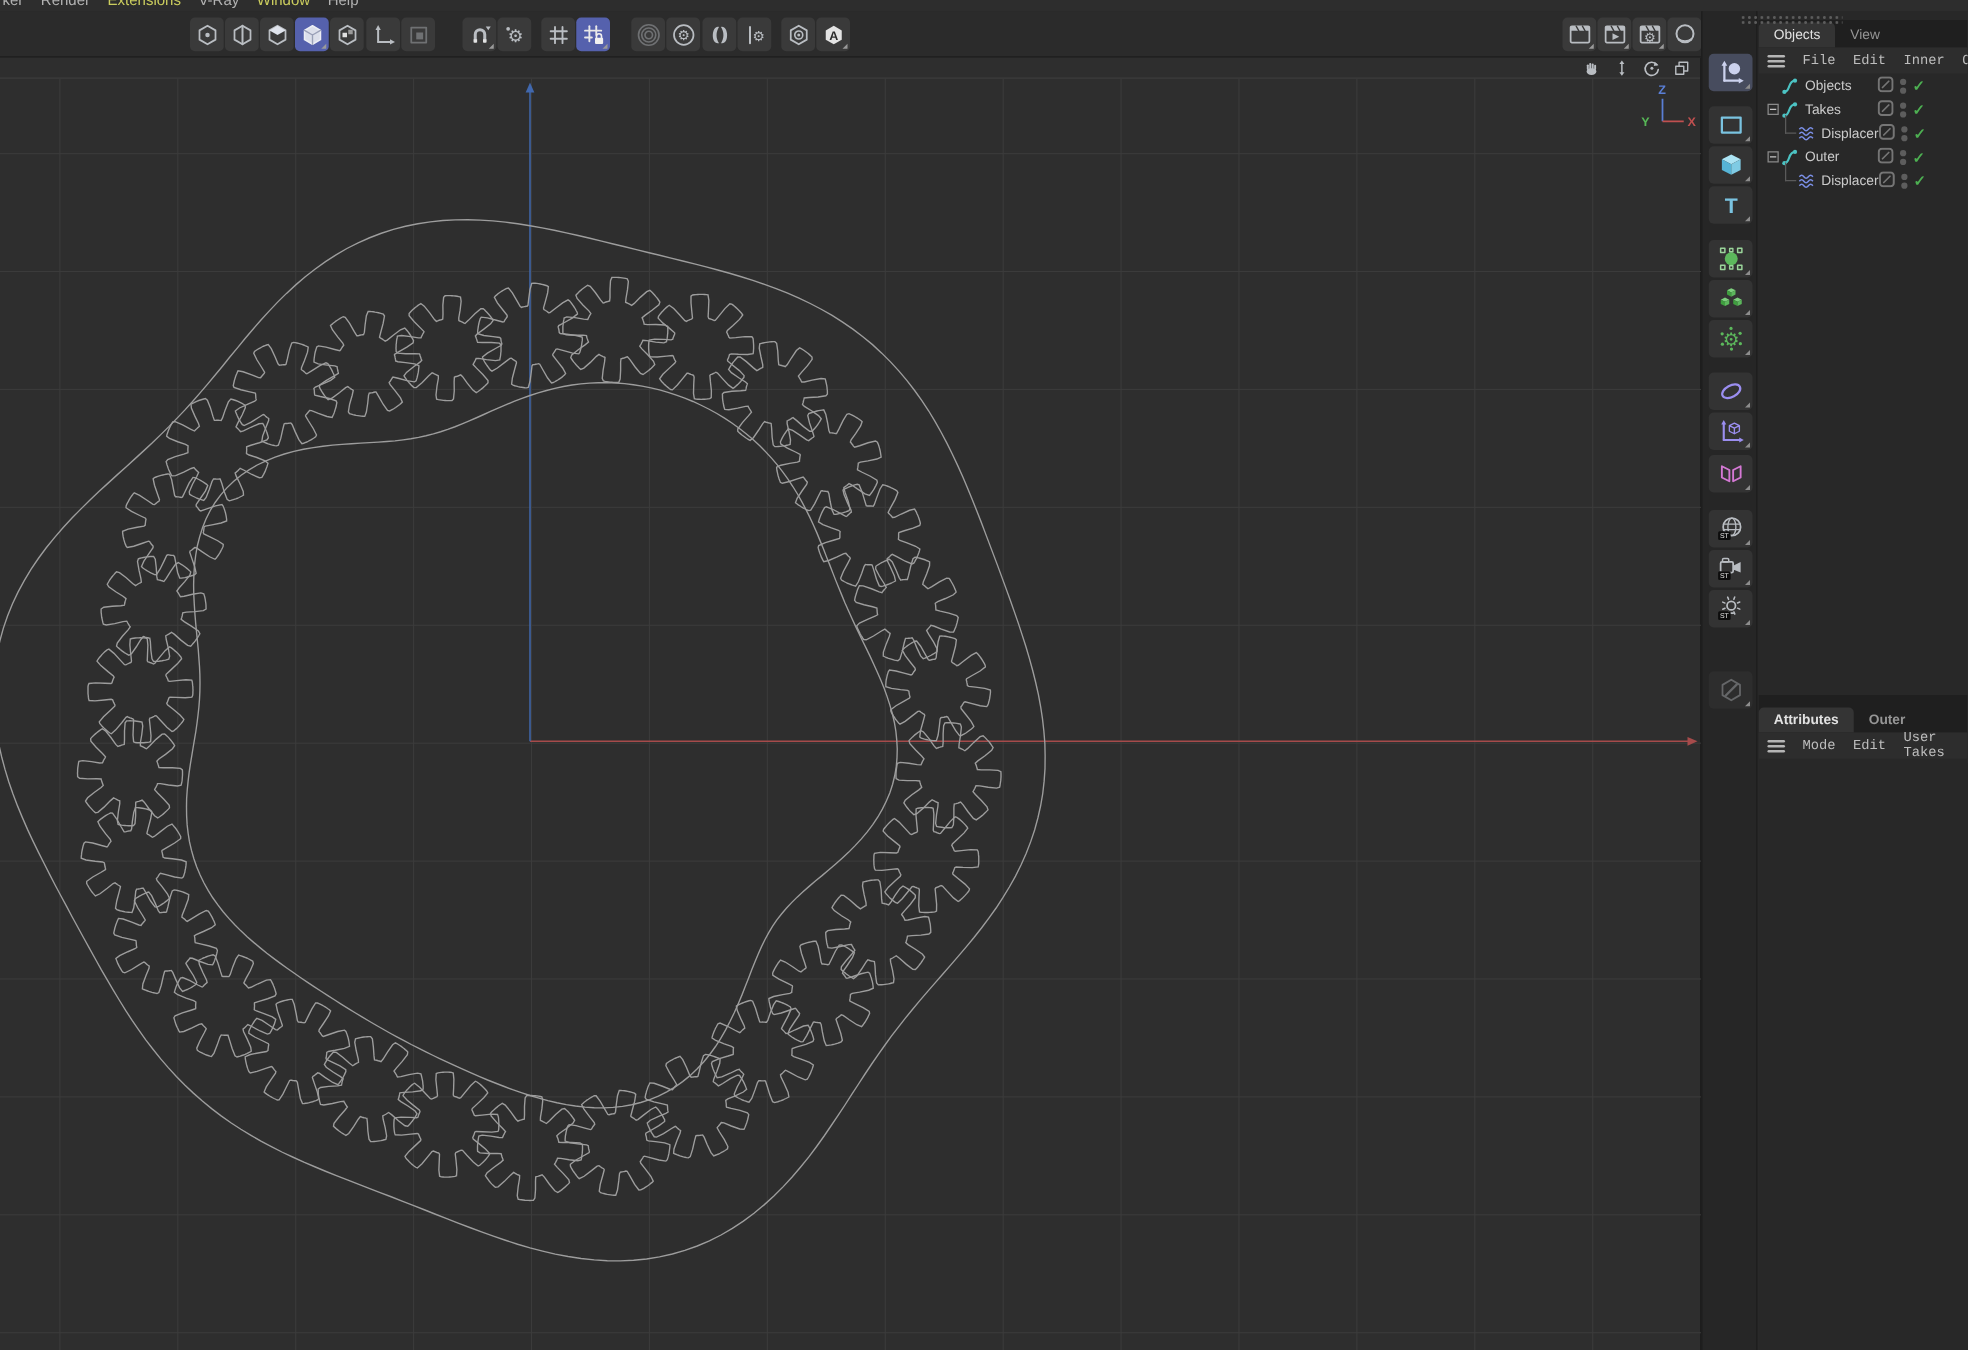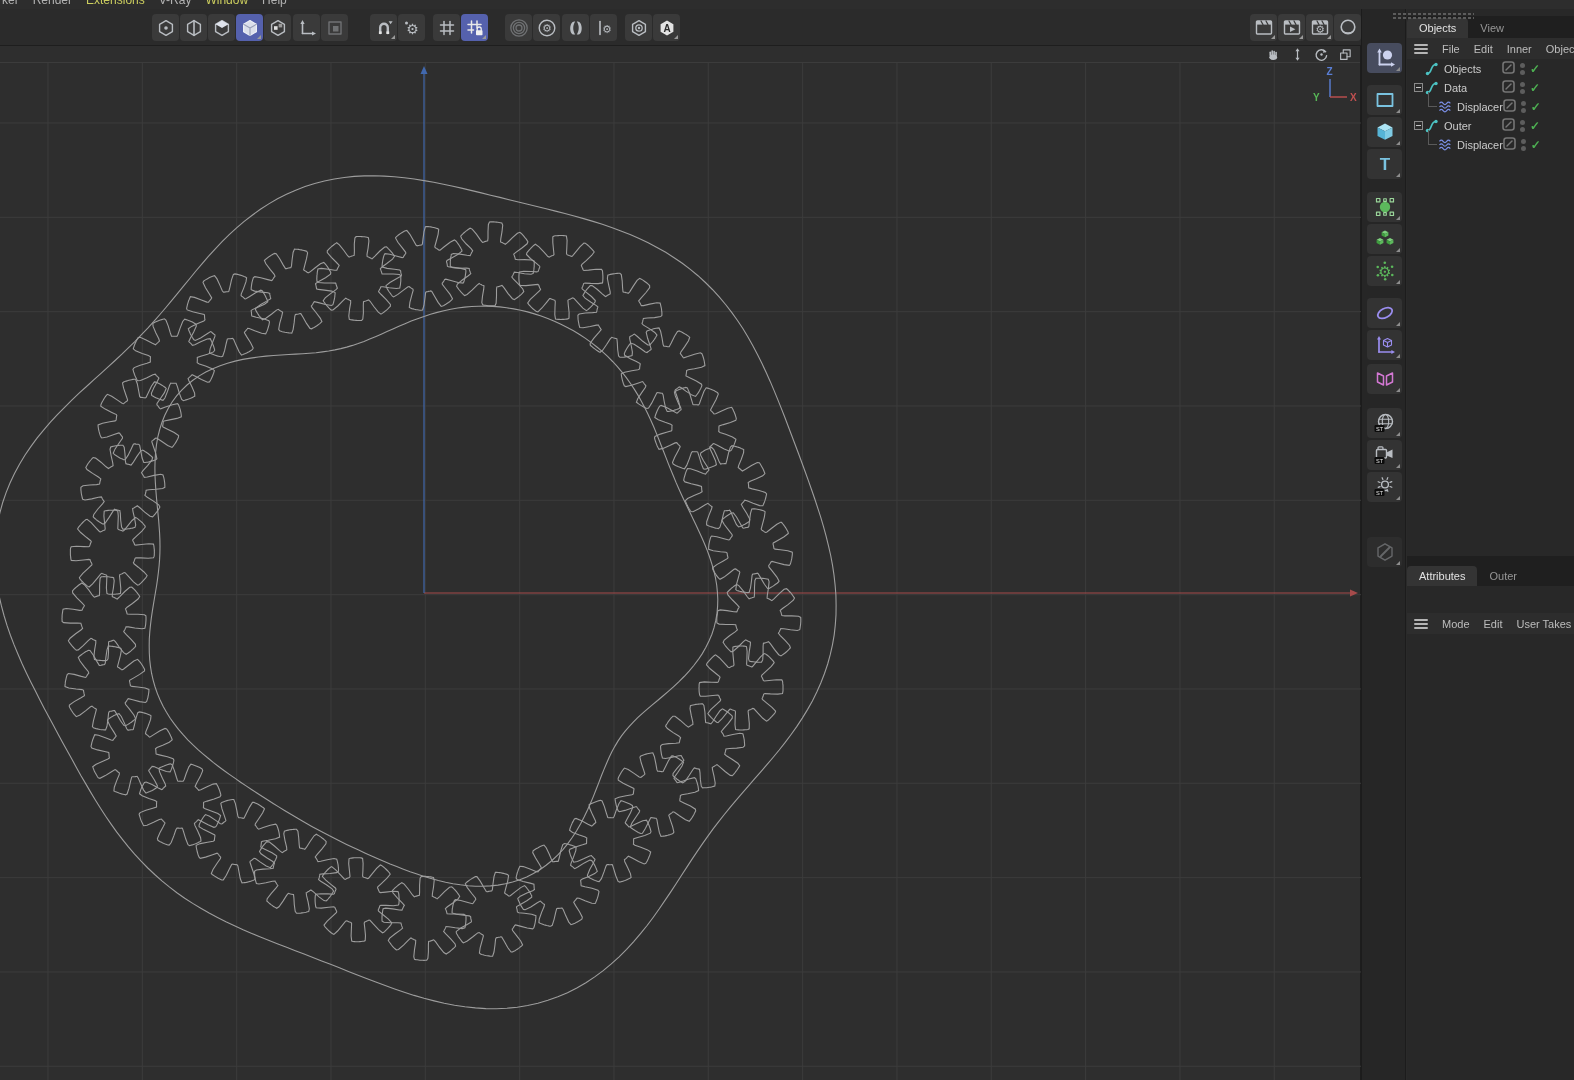--- a/index.html
+++ b/index.html
@@ -44,21 +44,21 @@
   .pbox.selected { background:#474c5e; }
   .pbox.dim { background:#2d2d2d; }
   .pbox.dim svg { opacity:.4; }
   .pbox::after { content:''; position:absolute; right:2px; bottom:2px; border-left:4px solid transparent; border-bottom:4px solid #8d8d8d; width:0; height:0; }
 
   
   #right-panel { position:absolute; top:9px; left:1407px; width:167px; height:1071px; background:#282828; z-index:5; }
   .tabrow { position:absolute; left:0; right:0; height:22px; background:#1f1f1f; display:flex; align-items:flex-end; }
   .tab { font-size:11px; color:#969696; padding:4px 12px 4px 12px; border-radius:4px 4px 0 0; cursor:default; }
   .tab.active { background:#343434; color:#e2e2e2; }
-  .panelmenu { position:absolute; left:0; right:0; height:21px; background:#2d2d2d; display:flex; align-items:center; gap:14px; padding-left:7px; font-size:11px; color:#bdbdbd; }
+  .panelmenu { position:absolute; left:0; right:0; height:21px; background:#2d2d2d; display:flex; align-items:center; gap:14px; padding-left:7px; font-size:11px; color:#bdbdbd;font-family:Liberation Mono, monospace; }
   .panelmenu .pm { cursor:default; }
 
   #om-tree { position:absolute; top:50px; left:0; right:0; height:505px; background:#282828; }
   .trow { display:flex; align-items:center; height:19px; padding-left:6px; font-size:11px; color:#cbcbcb; }
   .trow .gutter { width:11px; display:flex; align-items:center; justify-content:center; flex:none; }
   .trow .elbow { width:13px; height:19px; flex:none; position:relative; }
   .trow .elbow::before { content:''; position:absolute; left:4px; top:-5px; width:8px; height:14px; border-left:1px solid #5a5a5a; border-bottom:1px solid #5a5a5a; }
   .trow .oicon { width:16px; height:14px; flex:none; margin:0 3px 0 1px; display:flex; align-items:center; }
   .trow .olabel { flex:none; }
   .trow .ctrls { margin-left:auto; display:flex; align-items:center; gap:5px; padding-right:34px; }
@@ -508,21 +508,21 @@
         <span class="gutter">
           <span class="expandbox"></span>
         </span>
         <span class="oicon">
           <svg width="14" height="14" viewBox="0 0 14 14" fill="none">
             <path d="M2.5 11.5 C7.5 11.5 5 2.5 11 2.5" stroke="#4cc3c3" stroke-width="1.7" stroke-linecap="round"></path>
             <circle cx="2.5" cy="11.5" r="1.7" fill="#4cc3c3"></circle>
             <circle cx="11" cy="2.5" r="1.7" fill="#4cc3c3"></circle>
           </svg>
         </span>
-        <span class="olabel">Data</span>
+        <span class="olabel">Takes</span>
         <span class="ctrls">
           <span><svg width="13" height="13" viewBox="0 0 13 13" fill="none">
               <rect x="1" y="1" width="11" height="11" rx="2.5" stroke="#757575" stroke-width="1.6"></rect>
               <line x1="4" y1="9" x2="9" y2="4" stroke="#757575" stroke-width="1.4" stroke-linecap="round"></line>
             </svg></span>
           <span class="vdots">
             <i></i>
             <i></i>
           </span>
           <span class="gcheck">✓</span>
@@ -593,25 +593,25 @@
             </svg></span>
           <span class="vdots">
             <i></i>
             <i></i>
           </span>
           <span class="gcheck">✓</span>
         </span>
       </div>
     </div>
   <div id="am-divider"></div>
-  <div class="tabrow" style="top:555px;" id="am-tabs">
+  <div class="tabrow" style="top:555px;font-weight:bold;" id="am-tabs">
       <span class="tab active">Attributes</span>
       <span class="tab">Outer</span>
     </div>
-  <div class="panelmenu" style="top:604px;" id="am-menu">
+  <div class="panelmenu" style="top:577px;" id="am-menu">
     <span id="hamburger2">
         <span></span>
         <span></span>
         <span></span>
       </span>
   <span class="pm">Mode</span>
       <span class="pm">Edit</span>
       <span class="pm">User Takes</span>
     </div>
 </div>

